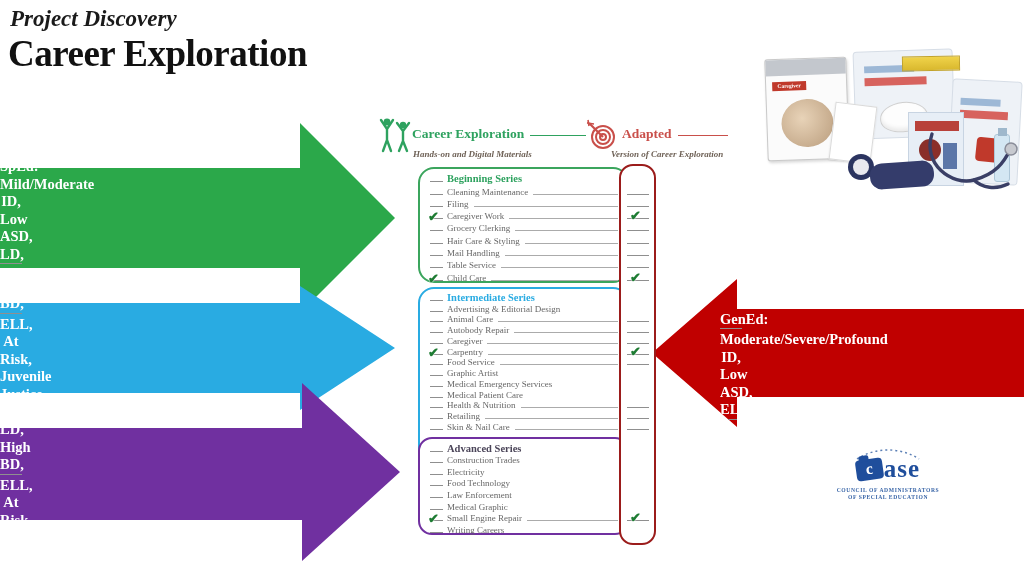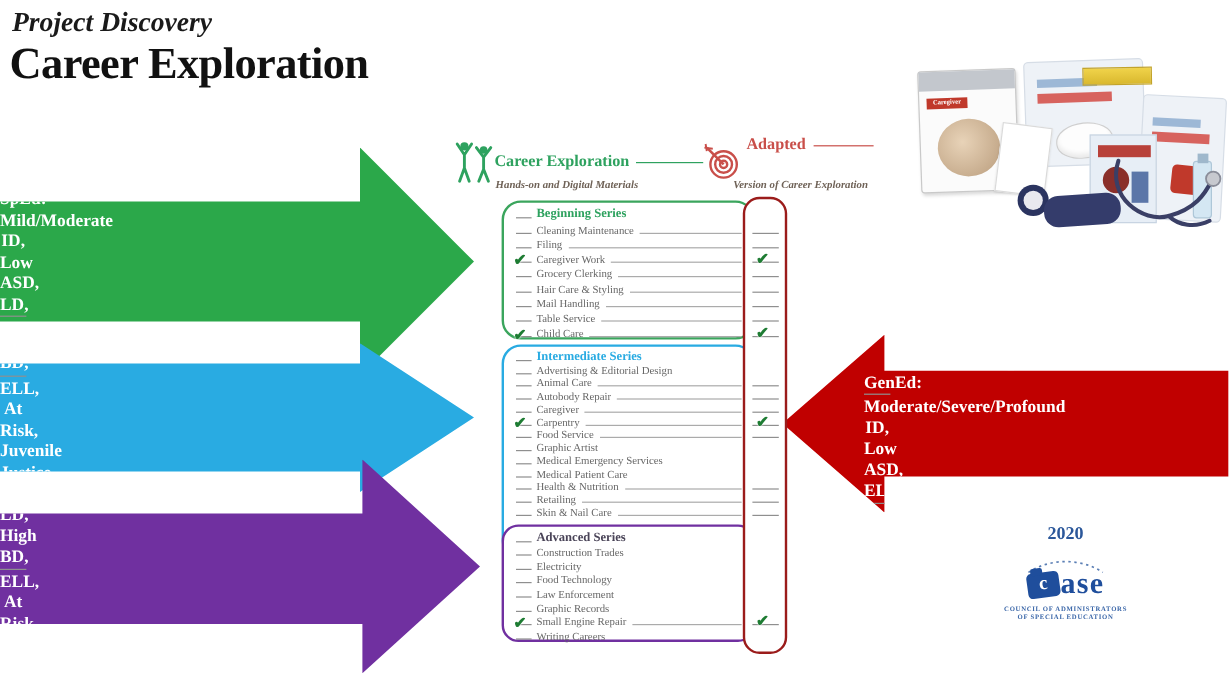--- a/index.html
+++ b/index.html
@@ -24,21 +24,21 @@
   .arrow-purple .atext{left:0;top:45px;width:348px;height:92px;}
   .arrow-red{left:652px;top:279px;width:372px;height:148px;z-index:2;
     clip-path:polygon(372px 30px,85px 30px,85px 0,0 74px,85px 148px,85px 118px,372px 118px);}
   .arrow-red .atext{left:68px;top:30px;width:300px;height:88px;}
   
   .ce-icon{position:absolute;left:378px;top:117px;width:33px;height:39px;}
   .ce-title{position:absolute;left:412px;top:126px;font-size:13.5px;font-weight:bold;color:#2EA25F;white-space:nowrap;}
   .hblank{display:inline-block;width:56px;border-bottom:1.6px solid currentColor;margin-left:6px;vertical-align:2px;}
   .ce-sub{position:absolute;left:413px;top:149px;font-size:9px;font-style:italic;font-weight:bold;color:#6f6257;}
   .ad-icon{position:absolute;left:586px;top:119px;width:31px;height:33px;}
-  .ad-title{position:absolute;left:622px;top:112px;font-size:13.5px;font-weight:bold;color:#C94F4A;white-space:nowrap;}
+  .ad-title{position:absolute;left:622px;top:126px;font-size:13.5px;font-weight:bold;color:#C94F4A;white-space:nowrap;}
   .ad-sub{position:absolute;left:611px;top:149px;font-size:9px;font-style:italic;font-weight:bold;color:#6f6257;}
   
   .box{position:absolute;left:418px;width:211px;border:2.5px solid #999;border-radius:16px;
        padding:3px 8px 2px 10px;box-sizing:border-box;background:#fff;z-index:4;}
   .box.s0{top:167px;height:116px;--rh:12.3px;}
   .box.s1{top:287px;height:179px;text-align:right;--rh:10.77px;}
   .box.s2{top:437px;height:98px;--rh:11.62px;border-radius:14px;}
   .row{display:flex;align-items:flex-end;height:var(--rh);position:relative;font-size:9px;color:#676767;white-space:nowrap;}
   .row.head .lbl{font-size:10.5px;font-weight:bold;}
   .blank{width:13px;border-bottom:1.2px solid #8f8f8f;margin:0 4px 2px 0;flex:none;}
@@ -299,21 +299,21 @@
       <div class="row">
         <span class="blank"></span>
         <span class="lbl">Food Technology</span>
       </div>
       <div class="row">
         <span class="blank"></span>
         <span class="lbl">Law Enforcement</span>
       </div>
       <div class="row">
         <span class="blank"></span>
-        <span class="lbl">Graphic Records</span>
+        <span class="lbl">Medical Graphic</span>
       </div>
       <div class="row">
         <span class="blank"></span>
         <span class="lbl">Small Engine Repair</span>
         <span class="tline"></span>
         <span class="chk">✔</span>
       </div>
       <div class="row">
         <span class="blank"></span>
         <span class="lbl">Writing Careers</span>
@@ -424,21 +424,20 @@
     <div class="bpgauge"></div>
     <div class="bpcuff"></div>
     <svg class="stetho-svg" viewBox="0 0 110 72">
       <path d="M20 10 C 10 40, 40 62, 62 56 C 84 50, 92 38, 98 26" stroke="#3a3f66" stroke-width="3.4" fill="none" stroke-linecap="round"></path>
       <path d="M62 56 C 70 64, 84 66, 96 60" stroke="#3a3f66" stroke-width="3.4" fill="none" stroke-linecap="round"></path>
       <circle cx="99" cy="25" r="6" fill="#c7c9cf" stroke="#8a8d99" stroke-width="1.5"></circle>
     </svg>
   </div>
 
   <div class="endorse">
-    <div class="e2">2020</div>
     <div class="caselogo">
       <svg class="arcdots" viewBox="0 0 74 14">
         <path d="M6 13 C 24 1, 50 1, 68 13" stroke="#5b7fb5" stroke-width="1.4" fill="none" stroke-dasharray="2 3"></path>
       </svg>
       <div class="caseword">
         <div class="camera"><span>c</span></div>
         <div class="aseword">ase</div>
       </div>
       <div class="casesub">
         <div>COUNCIL OF ADMINISTRATORS</div>

